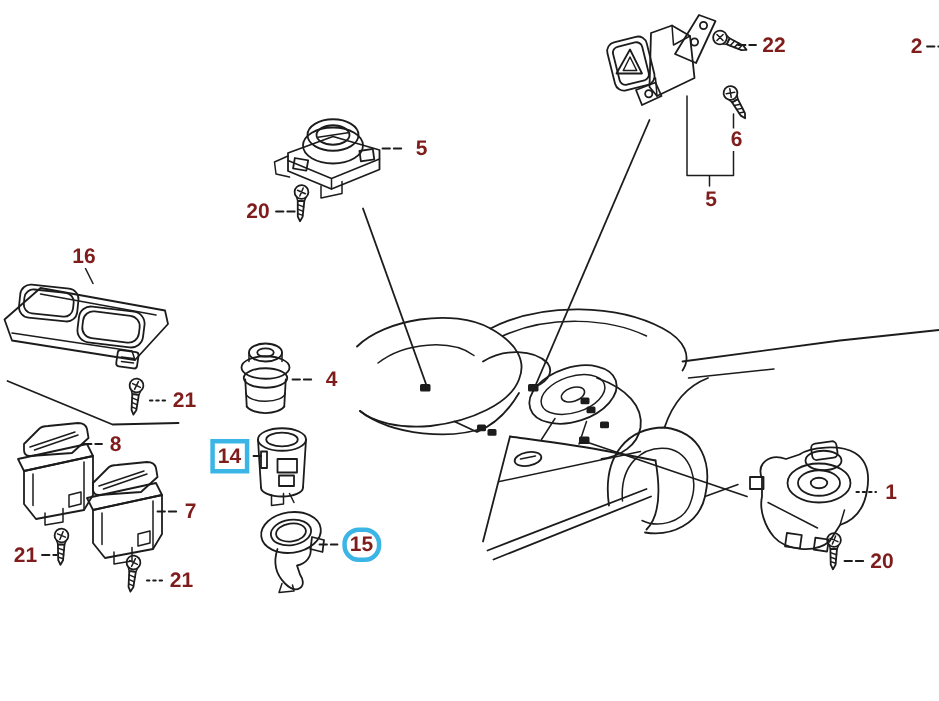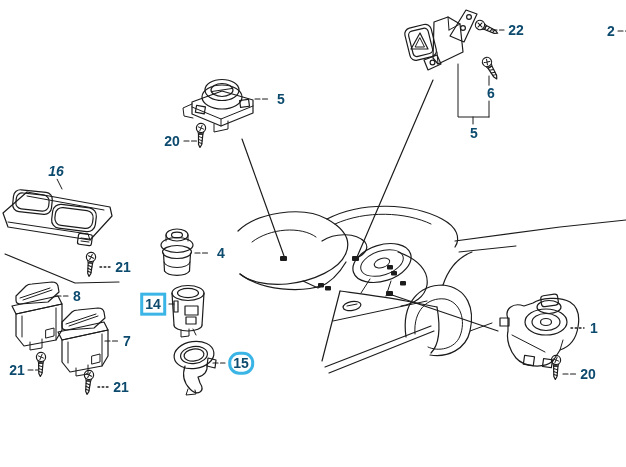--- a/index.html
+++ b/index.html
@@ -5,21 +5,21 @@
   html,body{margin:0;padding:0;background:#fff;}
   .stage{position:relative;width:626px;height:467px;background:#fff;overflow:hidden;
          font-family:"Liberation Sans",sans-serif;}
   .stage svg{position:absolute;left:0;top:0;}
   #art *{fill:none;stroke:#1c1c1c;stroke-width:1.2;stroke-linecap:round;stroke-linejoin:round;}
   #art .blob{fill:#1c1c1c;stroke:none;}
   #art .dash{stroke-dasharray:5 2.5;}
   #art .dots{stroke-dasharray:1.6 2.6;stroke-width:1.4;}
   #art .thin{stroke-width:1;}
   .callout{position:absolute;transform:translate(-50%,-50%);font-weight:bold;font-size:14px;
-           color:#0c4a6e;background:#fff;padding:0 2px;line-height:1.05;white-space:nowrap;}
+           color:#7f1d1d;background:#fff;padding:0 2px;line-height:1.05;white-space:nowrap;}
   .callout.hl{border:3px solid var(--hl,#3bb5e6);padding:1px 2px;}
 </style>
 </head>
 <body>
 
 <div class="stage">
 
 <svg id="art" width="626" height="467" viewBox="0 0 626 467">
   <defs>
     <g id="screw-sym">
@@ -198,21 +198,21 @@
     <rect class="blob" x="325" y="286" width="6" height="4.5" rx="1"></rect>
   </g>
 </svg>
 
 <div class="callout" style="left:611px;top:31px;">2</div>
 <div class="callout" style="left:516px;top:30px;">22</div>
 <div class="callout" style="left:491px;top:93px;">6</div>
 <div class="callout" style="left:474px;top:133px;">5</div>
 <div class="callout" style="left:281px;top:99px;">5</div>
 <div class="callout" style="left:172px;top:141px;">20</div>
-<div class="callout" style="left:56px;top:171px;font-style:italic;">16</div>
+<div class="callout" style="left:56px;top:171px;">16</div>
 <div class="callout" style="left:221px;top:253px;">4</div>
 <div class="callout" style="left:123px;top:267px;">21</div>
 <div class="callout" style="left:77px;top:296px;">8</div>
 <div class="callout hl" style="left:153px;top:304px;">14</div>
 <div class="callout" style="left:127px;top:341px;">7</div>
 <div class="callout" style="left:17px;top:370px;">21</div>
 <div class="callout" style="left:121px;top:387px;">21</div>
 <div class="callout hl" style="left:241px;top:363px;border-radius:11px;">15</div>
 <div class="callout" style="left:594px;top:328px;">1</div>
 <div class="callout" style="left:588px;top:374px;">20</div>

